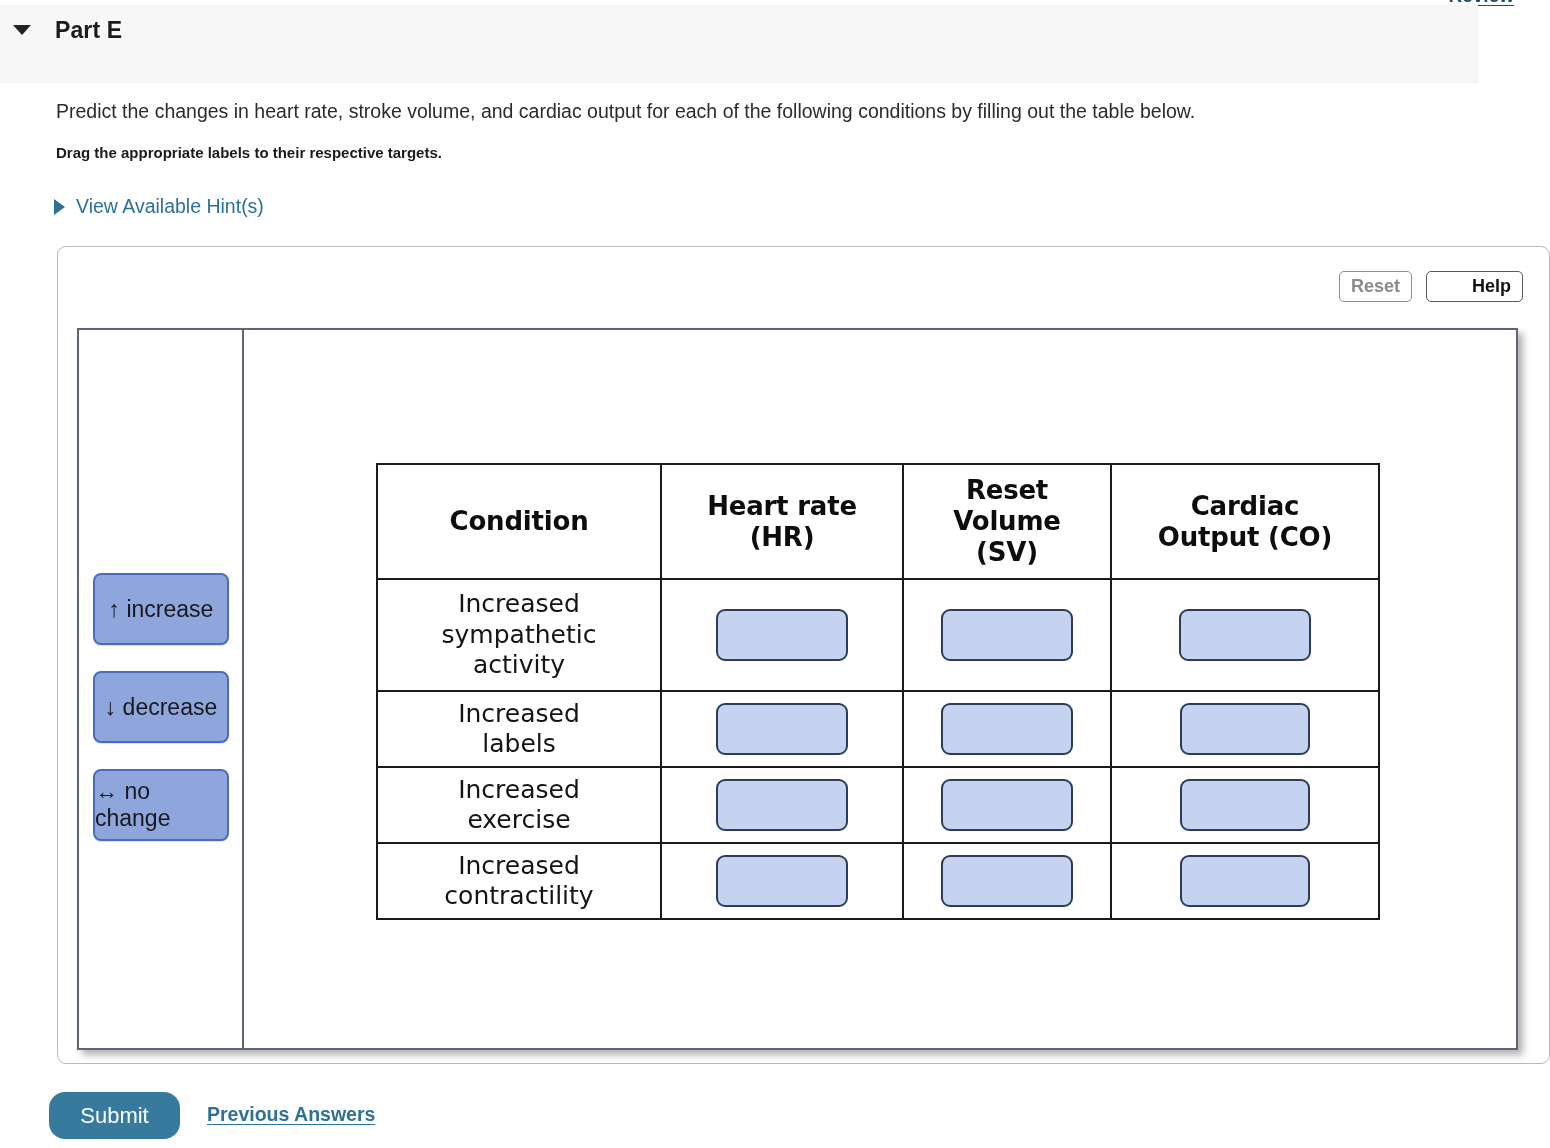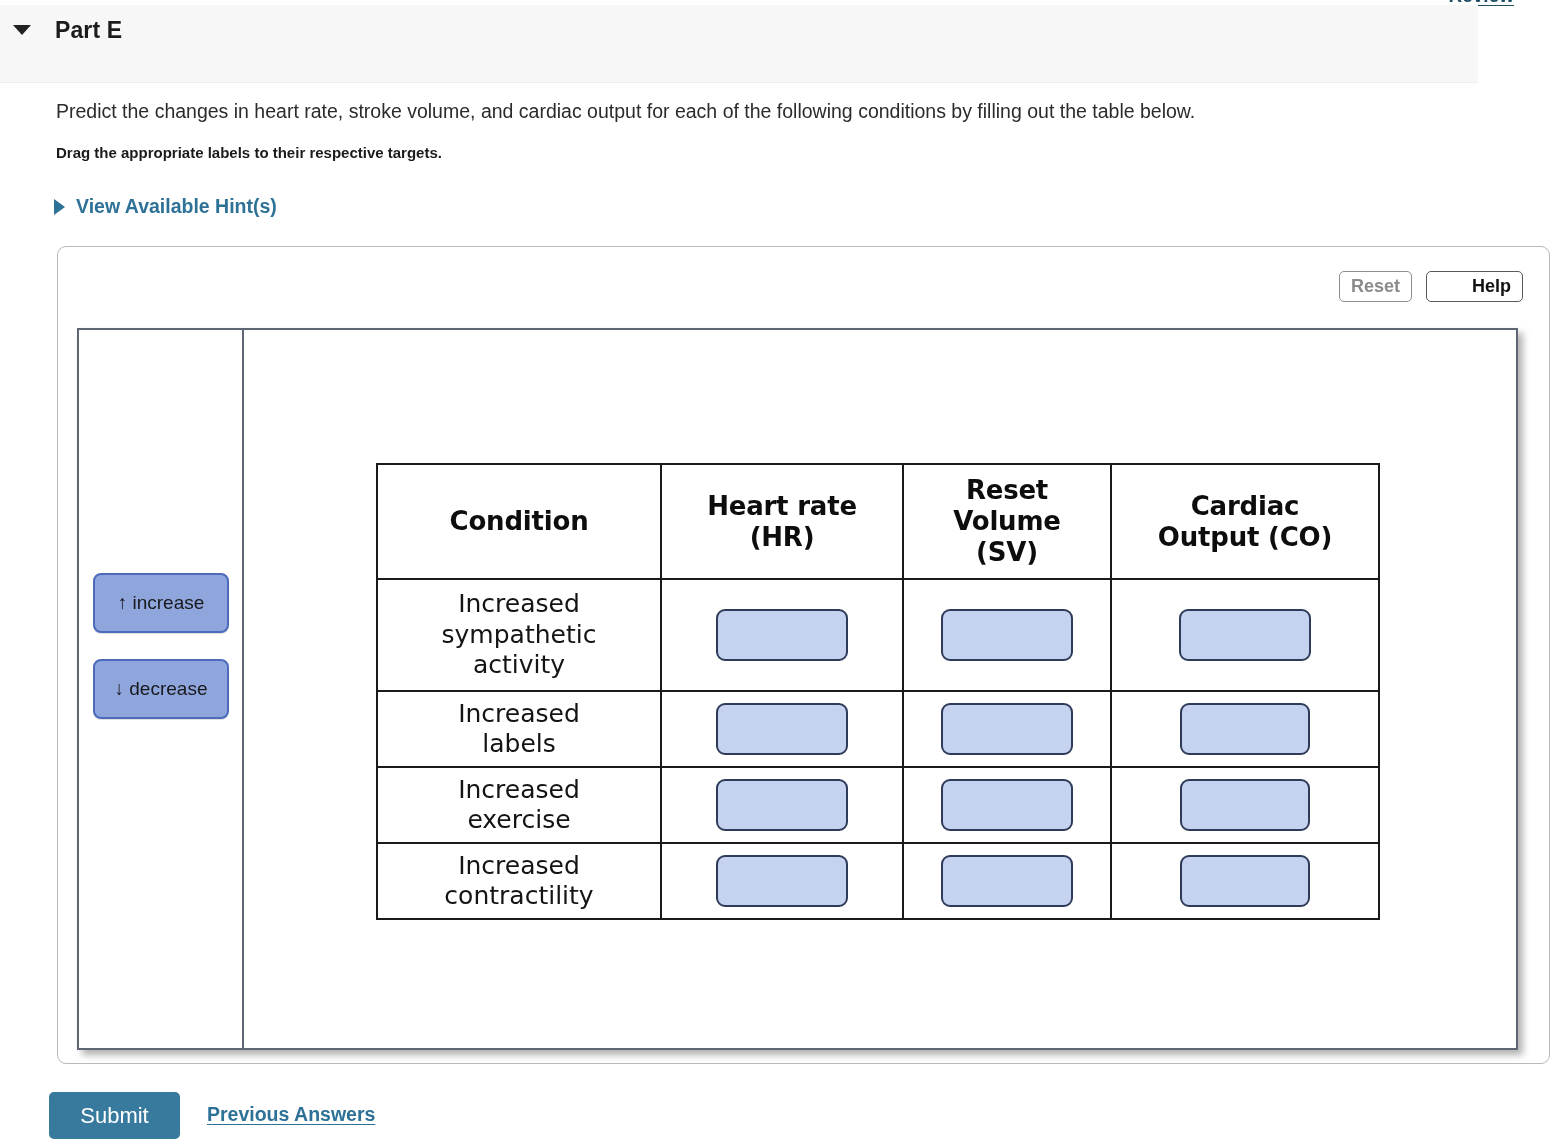--- a/index.html
+++ b/index.html
@@ -99,21 +99,21 @@
   }
   .hint-caret {
     width: 0;
     height: 0;
     border-top: 8px solid transparent;
     border-bottom: 8px solid transparent;
     border-left: 11px solid #2e7196;
   }
   .hint-label {
     font-size: 19.5px;
-    font-weight: bold;
+    font-weight: normal;
     color: #2e7196;
     white-space: nowrap;
   }
 
   
   .outer-panel {
     position: absolute;
     left: 57px;
     top: 246px;
     width: 1493px;
@@ -174,30 +174,30 @@
 
   
   .bank {
     position: absolute;
     left: 14px;
     top: 243px;
     width: 136px;
   }
   .drag-label {
     width: 136px;
-    height: 60px;
+    height: 72px;
     margin-bottom: 26px;
     background: #8fa6dd;
     border: 2px solid #4d6bbd;
     border-radius: 8px;
     box-sizing: border-box;
     display: flex;
     align-items: center;
     justify-content: center;
-    font-size: 19px;
+    font-size: 23px;
     color: #18181c;
     cursor: grab;
     box-shadow: 0 1px 0 rgba(0,0,0,.12);
   }
 
   
   .data-table {
     position: absolute;
     left: 297px;
     top: 133px;
@@ -255,21 +255,21 @@
 
   
   .submit-btn {
     position: absolute;
     left: 49px;
     top: 1092px;
     width: 131px;
     height: 47px;
     background: #377a9e;
     border: none;
-    border-radius: 5px;
+    border-radius: 16px;
     color: #ffffff;
     font-family: "Liberation Sans", sans-serif;
     font-size: 22px;
     display: flex;
     align-items: center;
     justify-content: center;
     cursor: pointer;
   }
   .prev-answers {
     position: absolute;
@@ -311,20 +311,21 @@
     <button class="tool-btn help">Help</button>
   </div>
 </div>
 
 <div class="activity">
   <div class="bank-divider"></div>
 
   <div class="bank">
     <div class="drag-label">↑ increase</div>
     <div class="drag-label">↓ decrease</div>
+    <div class="drag-label">↔ no change</div>
   </div>
 
   <table class="data-table">
     <colgroup>
       <col class="col-cond">
         <col class="col-hr">
         <col class="col-sv">
         <col class="col-co">
     </colgroup>
     <thead>

